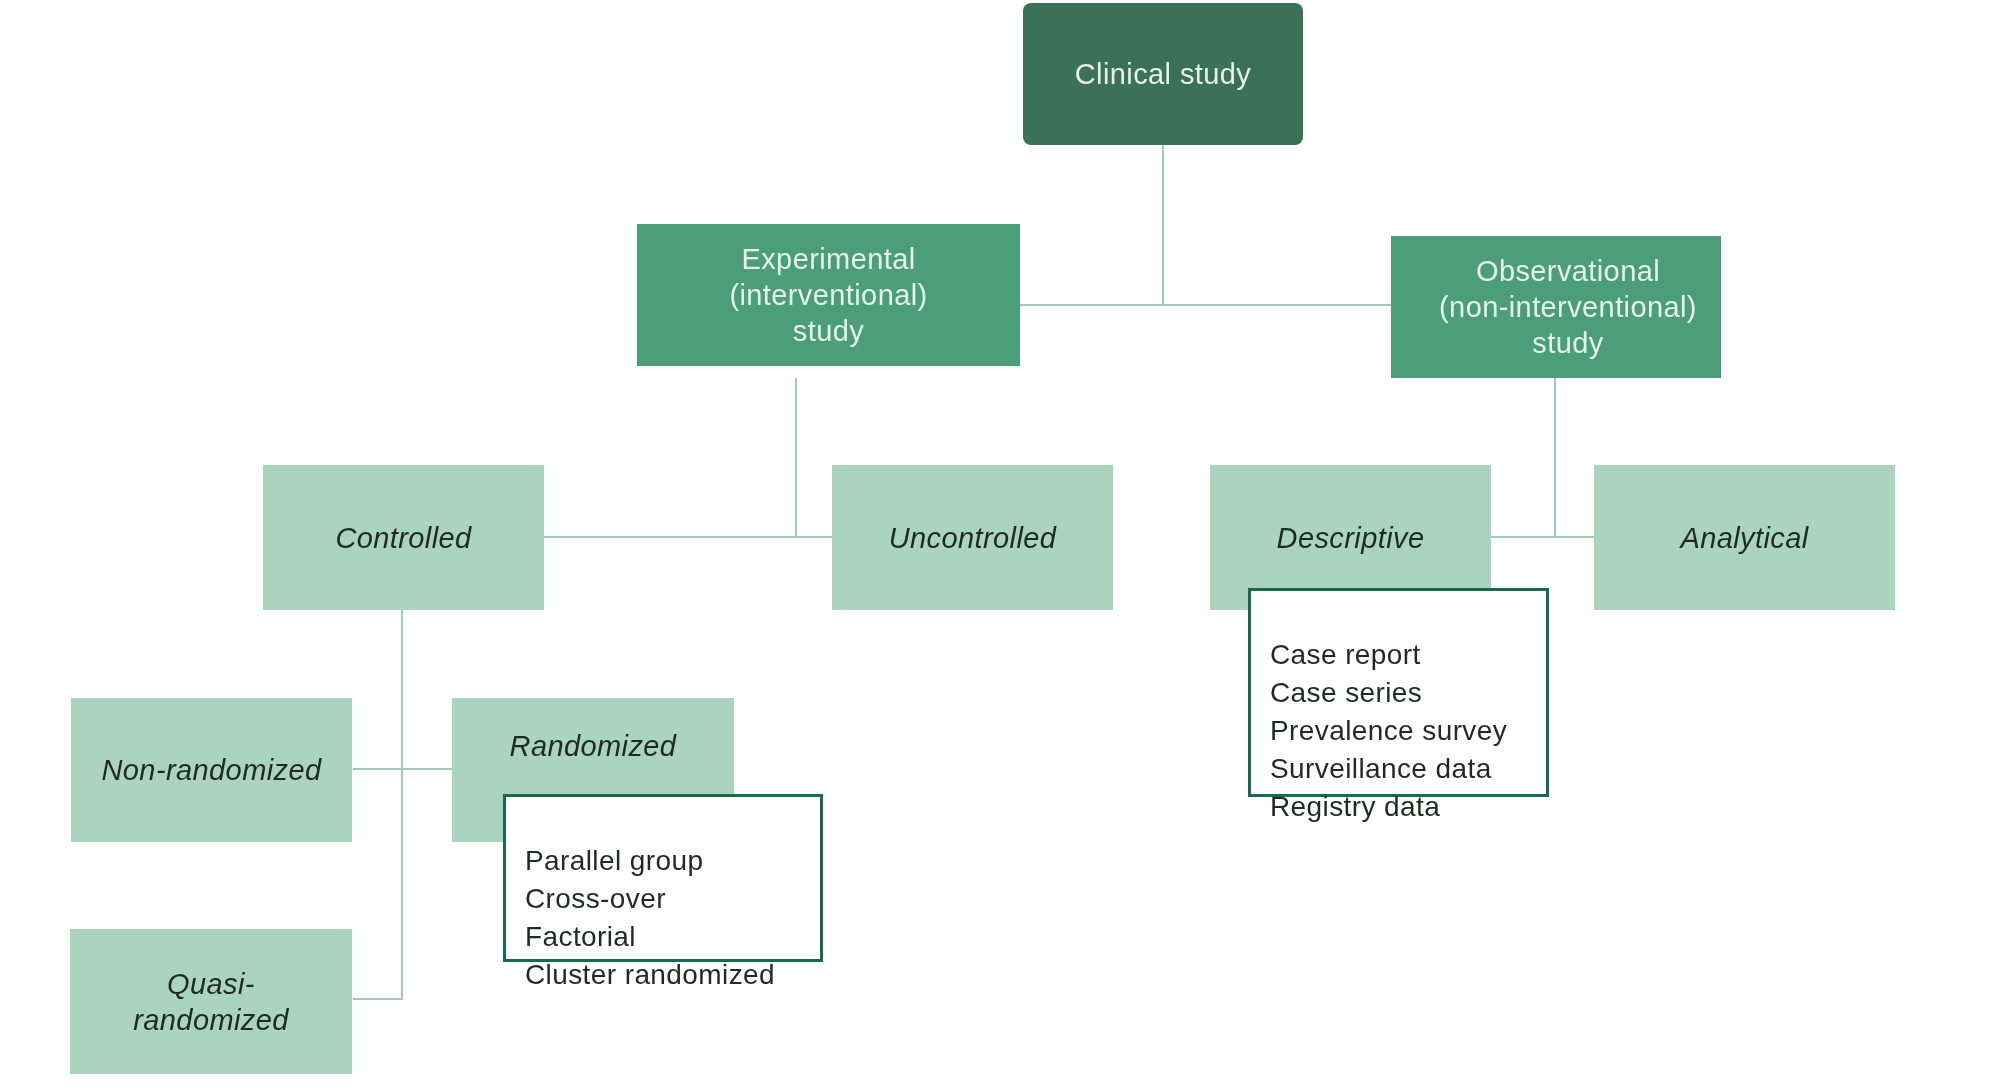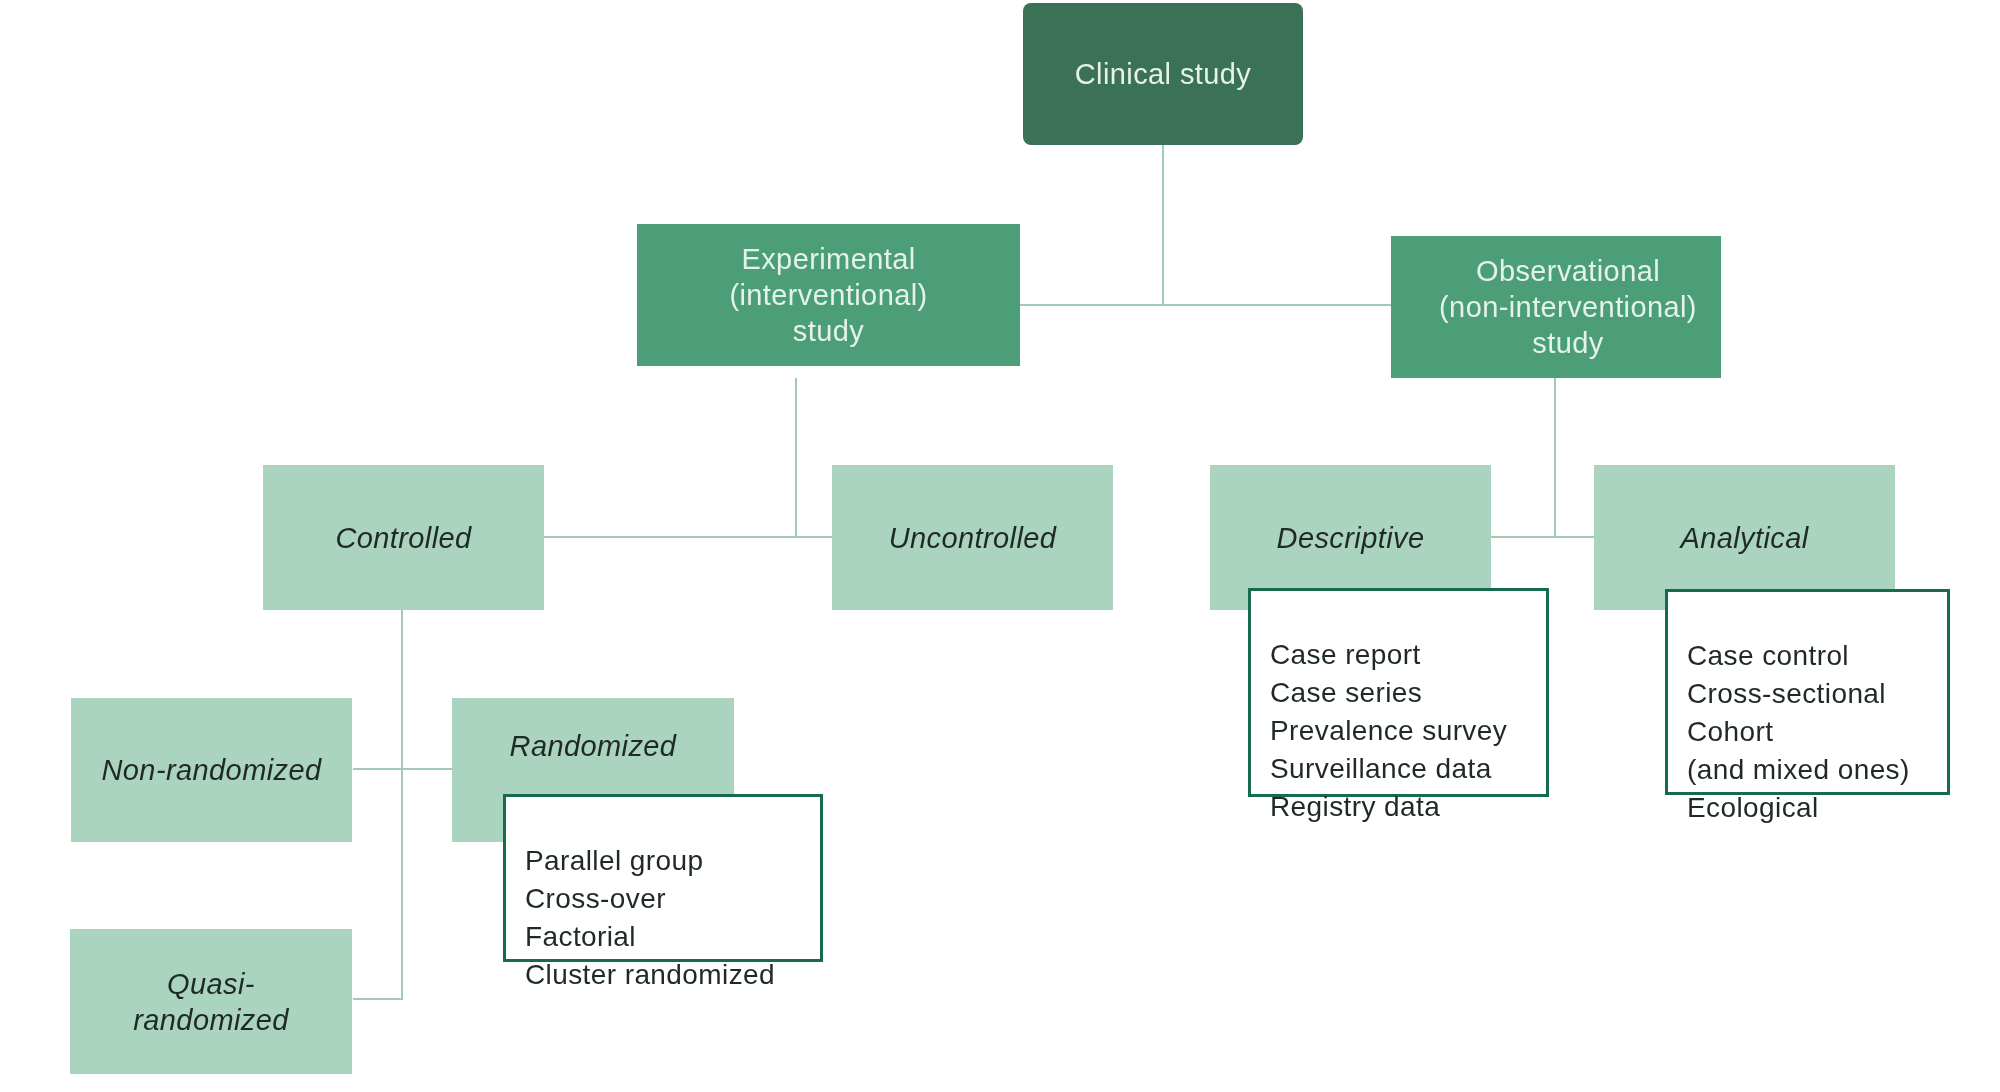--- a/index.html
+++ b/index.html
@@ -116,21 +116,14 @@
 Factorial
 Cluster randomized</span>
   </div>
   <div class="listbox" style="left:1248px; top:588px; width:301px; height:209px;">
     <span>Case report
 Case series
 Prevalence survey
 Surveillance data
 Registry data</span>
   </div>
-  <div class="listbox" style="left:1665px; top:589px; width:285px; height:206px;">
-    <span>Case control
-Cross-sectional
-Cohort
-(and mixed ones)
-Ecological</span>
-  </div>
 
 </div>
 
 </body></html>

